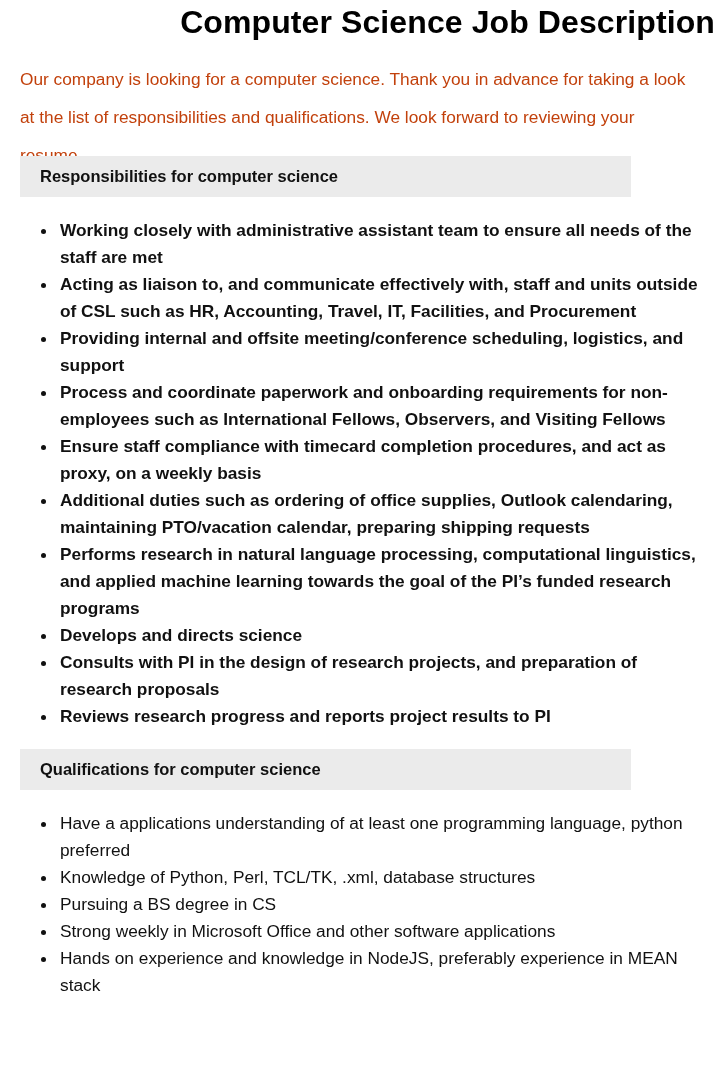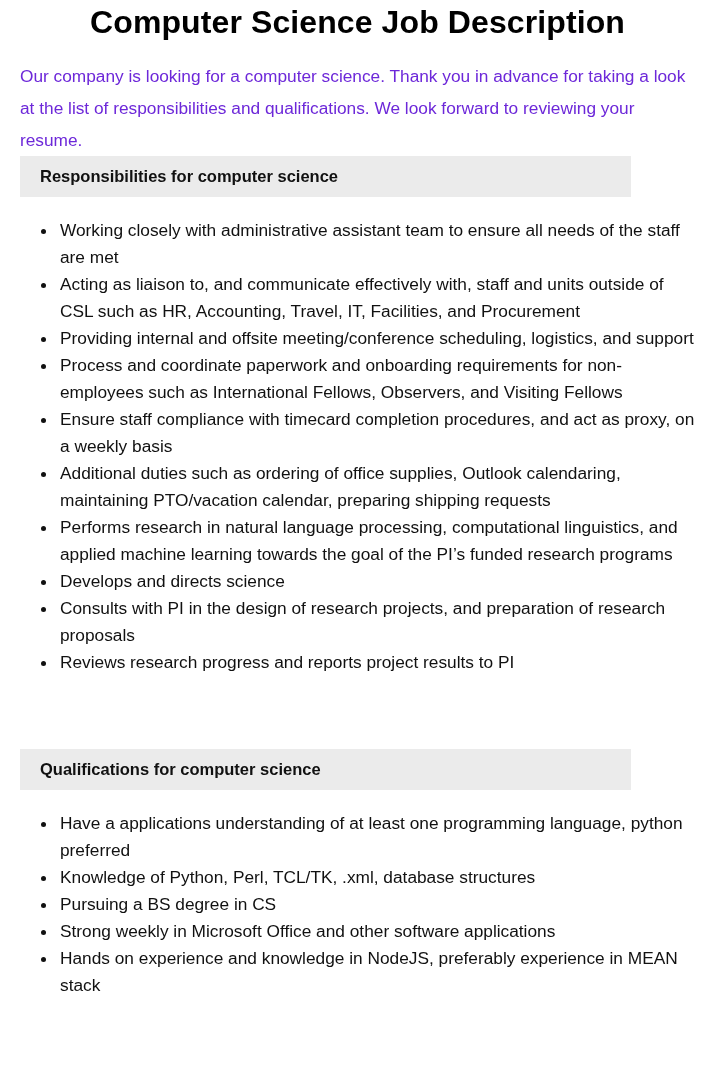--- a/index.html
+++ b/index.html
@@ -5,30 +5,30 @@
   html, body { margin: 0; padding: 0; background: #ffffff; }
   body {
     width: 720px; height: 1079px; overflow: hidden;
     font-family: "Liberation Sans", "DejaVu Sans", sans-serif;
     color: #111111;
   }
   .page { position: relative; width: 720px; }
   h1 {
     margin: 0;
     position: absolute; top: 2px; left: 0; width: 715px;
-    text-align: center;
+    text-align: right;
     font-size: 32px; font-weight: bold; line-height: 40px;
     letter-spacing: 0.1px;
     color: #000000;
   }
   .intro {
     position: absolute; top: 60px; left: 20px; width: 680px;
     margin: 0;
-    font-size: 17.3px; line-height: 32px;
-    color: #6d28d9;
+    font-size: 17.3px; line-height: 38px;
+    color: #c2410c;
   }
   .section-header {
     position: absolute; left: 20px; width: 611px; height: 41px;
     background: #ebebeb;
     box-sizing: border-box; padding-left: 20px;
     font-size: 16.5px; font-weight: bold; line-height: 41px;
     color: #111111;
   }
   .list {
     position: absolute; left: 20px; width: 680px;
@@ -45,21 +45,21 @@
 </head>
 <body>
 
 <div class="page">
   <h1>Computer Science Job Description</h1>
 
   <p class="intro">Our company is looking for a computer science. Thank you in advance for taking a look at the list of responsibilities and qualifications. We look forward to reviewing your resume.</p>
 
   <div class="section-header" style="top:156px;">Responsibilities for computer science</div>
 
-  <ul class="list" style="top:217px;">
+  <ul class="list" style="top:217px;font-weight:bold;">
     <li>Working closely with administrative assistant team to ensure all needs of the staff are met</li>
     <li>Acting as liaison to, and communicate effectively with, staff and units outside of CSL such as HR, Accounting, Travel, IT, Facilities, and Procurement</li>
     <li>Providing internal and offsite meeting/conference scheduling, logistics, and support</li>
     <li>Process and coordinate paperwork and onboarding requirements for non-employees such as International Fellows, Observers, and Visiting Fellows</li>
     <li>Ensure staff compliance with timecard completion procedures, and act as proxy, on a weekly basis</li>
     <li>Additional duties such as ordering of office supplies, Outlook calendaring, maintaining PTO/vacation calendar, preparing shipping requests</li>
     <li>Performs research in natural language processing, computational linguistics, and applied machine learning towards the goal of the PI’s funded research programs</li>
     <li>Develops and directs science</li>
     <li>Consults with PI in the design of research projects, and preparation of research proposals</li>
     <li>Reviews research progress and reports project results to PI</li>

